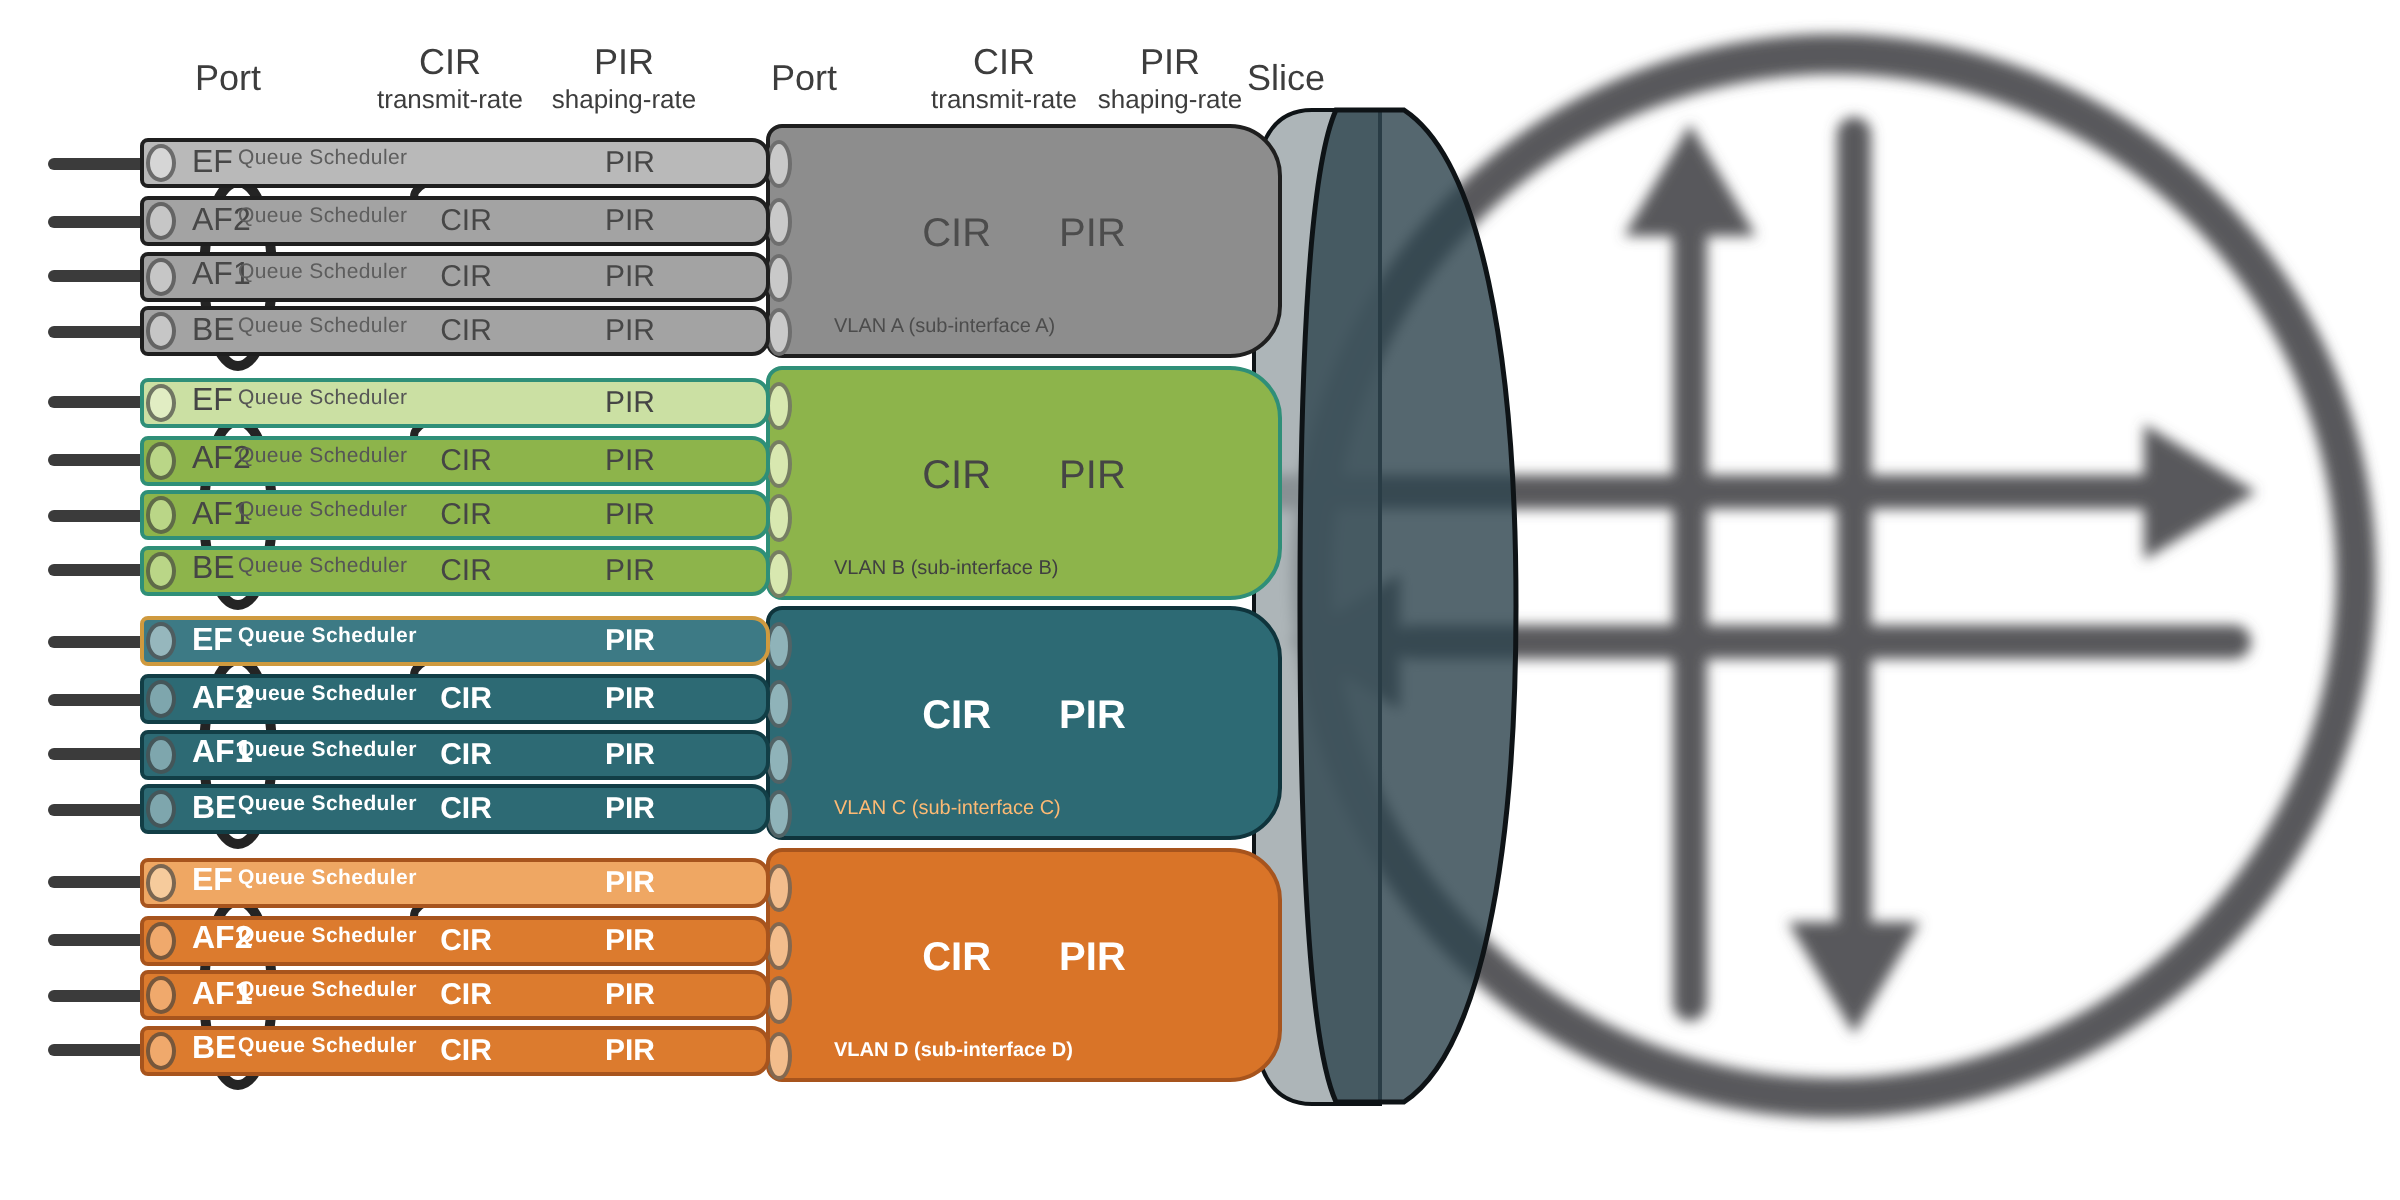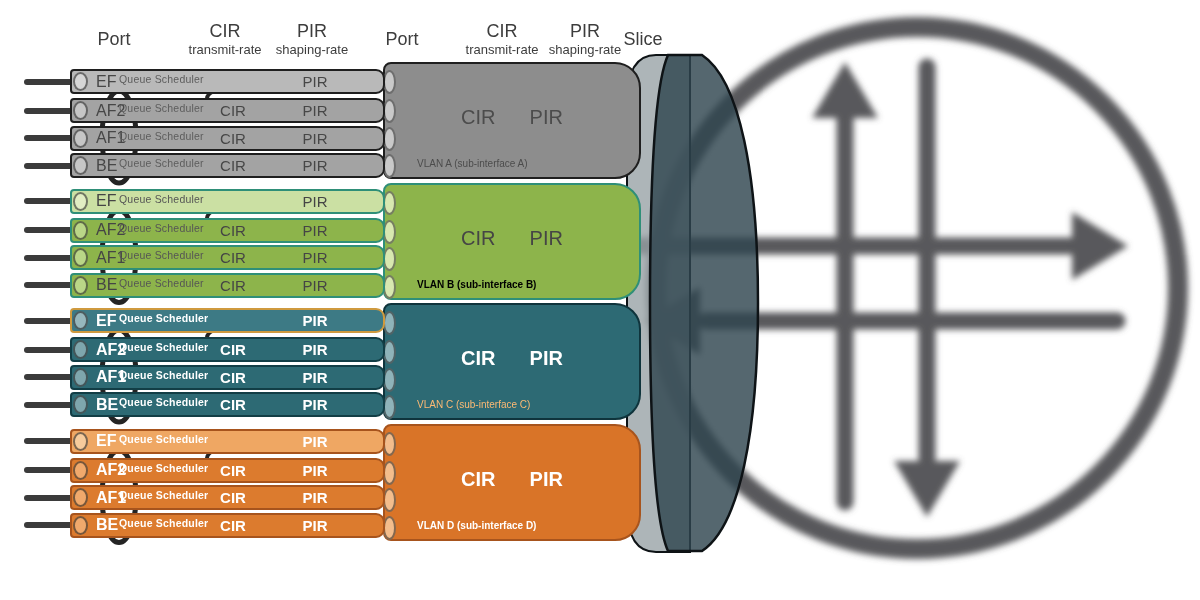--- a/index.html
+++ b/index.html
@@ -103,21 +103,21 @@
       </div>
       <div class="slice" style="left: 383px; top: 182.5px; width: 258px; height: 117px; background: rgb(141, 180, 75); border-color: rgb(47, 143, 120); z-index: 3;">
         <span class="scap" style="top: 6px; background: rgb(216, 232, 176);"></span>
         <span class="scap" style="top: 35px; background: rgb(216, 232, 176);"></span>
         <span class="scap" style="top: 62.5px; background: rgb(216, 232, 176);"></span>
         <span class="scap" style="top: 90px; background: rgb(216, 232, 176);"></span>
         <div class="rates" style="color: rgb(69, 69, 69); font-weight: 400;">
           <span>CIR</span>
           <span>PIR</span>
         </div>
-        <div class="vlan" style="color: #000000; font-weight: 700;">VLAN B (sub-interface B)</div>
+        <div class="vlan" style="color: #404040; font-weight: 400;">VLAN B (sub-interface B)</div>
       </div>
       <div class="conn" style="left: 24px; top: 198px; background: rgb(59, 59, 59); z-index: 4;"></div>
       <div class="queue" style="left: 70px; top: 188.5px; width: 315px; height: 25px; background: rgb(203, 224, 163); border-color: rgb(47, 143, 120); z-index: 4;">
         <span class="cap" style="background: rgb(225, 237, 195);"></span>
         <span class="qlabel" style="color: rgb(69, 69, 69); font-weight: 400;">EF</span>
         <span class="sched" style="color: rgb(85, 85, 85); font-weight: 400;">Queue Scheduler</span>
         <span class="pir" style="color: rgb(69, 69, 69); font-weight: 400;">PIR</span>
       </div>
       <div class="conn" style="left: 24px; top: 227px; background: rgb(59, 59, 59); z-index: 4;"></div>
       <div class="queue" style="left: 70px; top: 217.5px; width: 315px; height: 25px; background: rgb(141, 180, 75); border-color: rgb(47, 143, 120); z-index: 4;">

